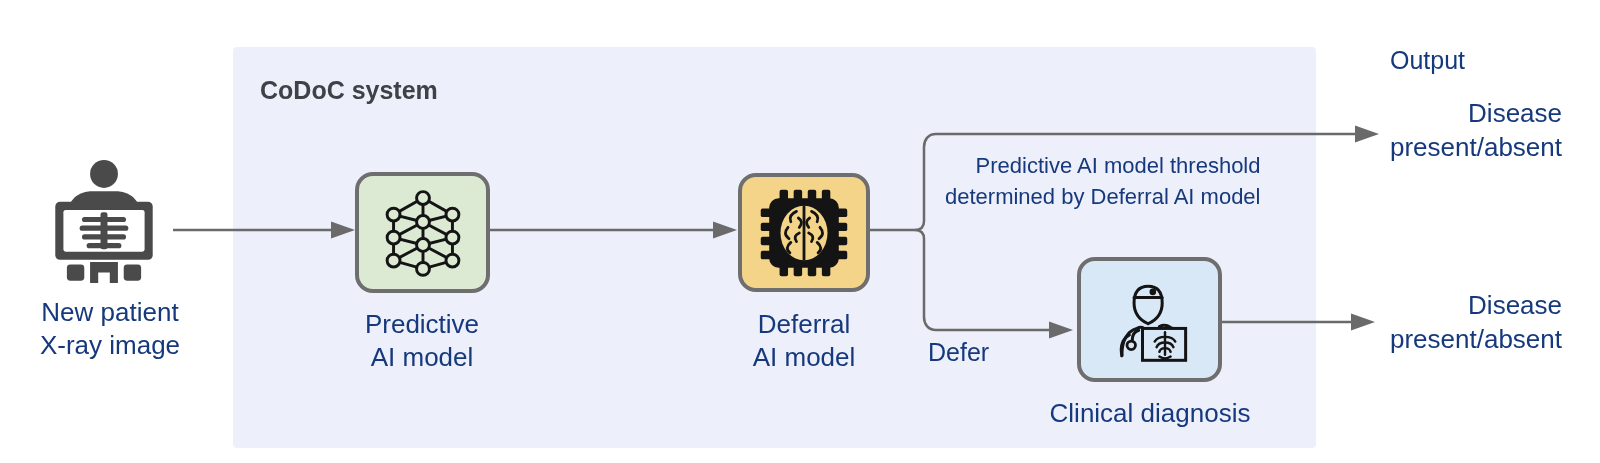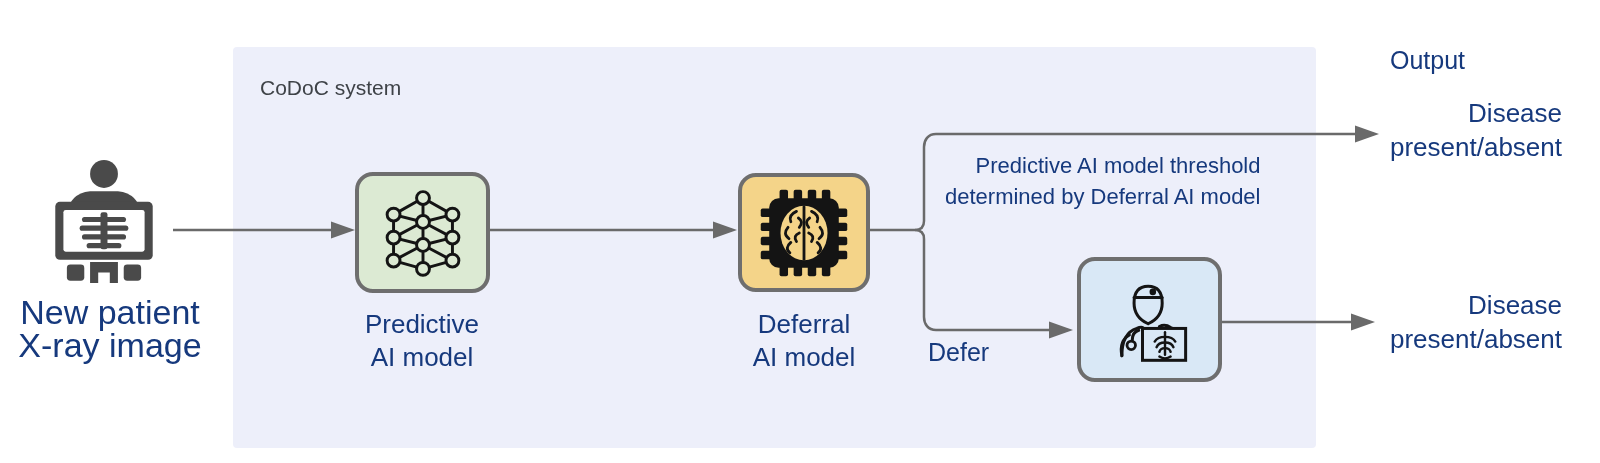--- a/index.html
+++ b/index.html
@@ -14,39 +14,39 @@
   .abs { position: absolute; }
   .pre { white-space: pre-line; }
   .navy { color: #16397D; text-align: right; }
 
   #panel {
     left: 233px; top: 47px; width: 1083px; height: 401px;
     background: #EDEFFA; border-radius: 4px;
   }
   #codoc-title {
     left: 260px; top: 76px;
-    font-size: 21px; font-weight: normal; color: #3E4247;
+    font-size: 25px; font-weight: bold; color: #3E4247;
   }
 
   #arrow-layer { left: 0; top: 0; pointer-events: none; }
 
   .node {
     position: absolute;
     border: 4px solid #6E6E6E;
     border-radius: 18px;
     box-sizing: border-box;
     display: flex; align-items: center; justify-content: center;
   }
   #pred-node { left: 355px; top: 172px; width: 135px; height: 121px; background: #DCEAD3; }
   #def-node  { left: 738px; top: 173px; width: 132px; height: 119px; background: #F4D489; }
   #clin-node { left: 1077px; top: 257px; width: 145px; height: 125px; background: #D9E8F6; }
 
   #patient-icon-wrap { left: 46px; top: 160px; width: 116px; height: 130px; }
 
-  #input-label  { left: 10px;  top: 296px; width: 200px; text-align: center; font-size: 34px; line-height: 33px; }
+  #input-label  { left: 10px;  top: 296px; width: 200px; text-align: center; font-size: 26px; line-height: 33px; }
   #pred-label   { left: 312px; top: 308px; width: 220px; text-align: center; font-size: 26px; line-height: 33px; }
   #def-label    { left: 694px; top: 308px; width: 220px; text-align: center; font-size: 26px; line-height: 33px; }
   #conf-label   { left: 495px; top: 163px; width: 220px; text-align: center; font-size: 24px; line-height: 29px; }
   #use-label    { left: 943px; top: 88px;  font-size: 28px; }
   #note-label   { left: 945px; top: 150px; font-size: 22px; line-height: 31px; }
   #defer-label  { left: 928px; top: 338px; font-size: 25px; font-weight: normal; }
   #out-heading  { left: 1390px; top: 46px;  font-size: 25px; }
   #out-top      { left: 1390px; top: 96px;  font-size: 26px; line-height: 34px; }
   #out-bottom   { left: 1390px; top: 288px; font-size: 26px; line-height: 34px; }
   #clin-label   { left: 1040px; top: 398px; width: 220px; text-align: center; font-size: 26px; }
@@ -185,20 +185,21 @@
       <rect x="42" y="57" width="46" height="34" fill="#D9E8F6" stroke="#141414" stroke-width="3.2"></rect>
       <g stroke="#141414" stroke-width="2.6" fill="none" stroke-linecap="round">
         <path d="M66,61 V85"></path>
         <path d="M66,66 Q58,66 55,71 M66,66 Q74,66 77,71"></path>
         <path d="M66,72 Q59,72 57,77 M66,72 Q73,72 75,77"></path>
         <path d="M66,78 Q61,78 60,82 M66,78 Q71,78 72,82"></path>
         <path d="M60,87 Q66,91 72,87"></path>
       </g>
     </svg>
   </div>
+  <div id="clin-label" class="abs navy">Clinical diagnosis</div>
 
   <div id="out-heading" class="abs navy">Output</div>
   <div id="out-top" class="abs pre navy">Disease
 present/absent</div>
   <div id="out-bottom" class="abs pre navy">Disease
 present/absent</div>
 
 </div>
 
 </body></html>

